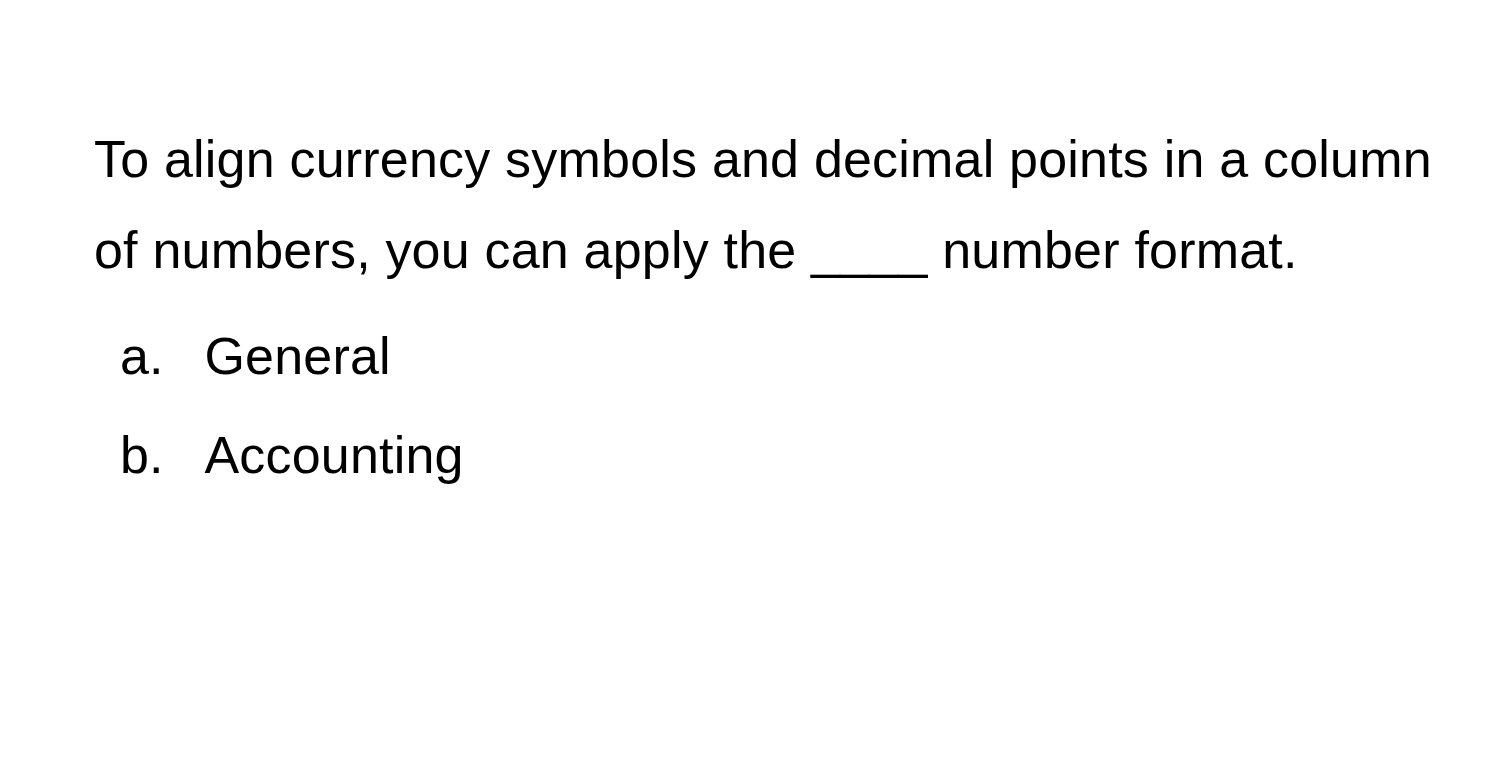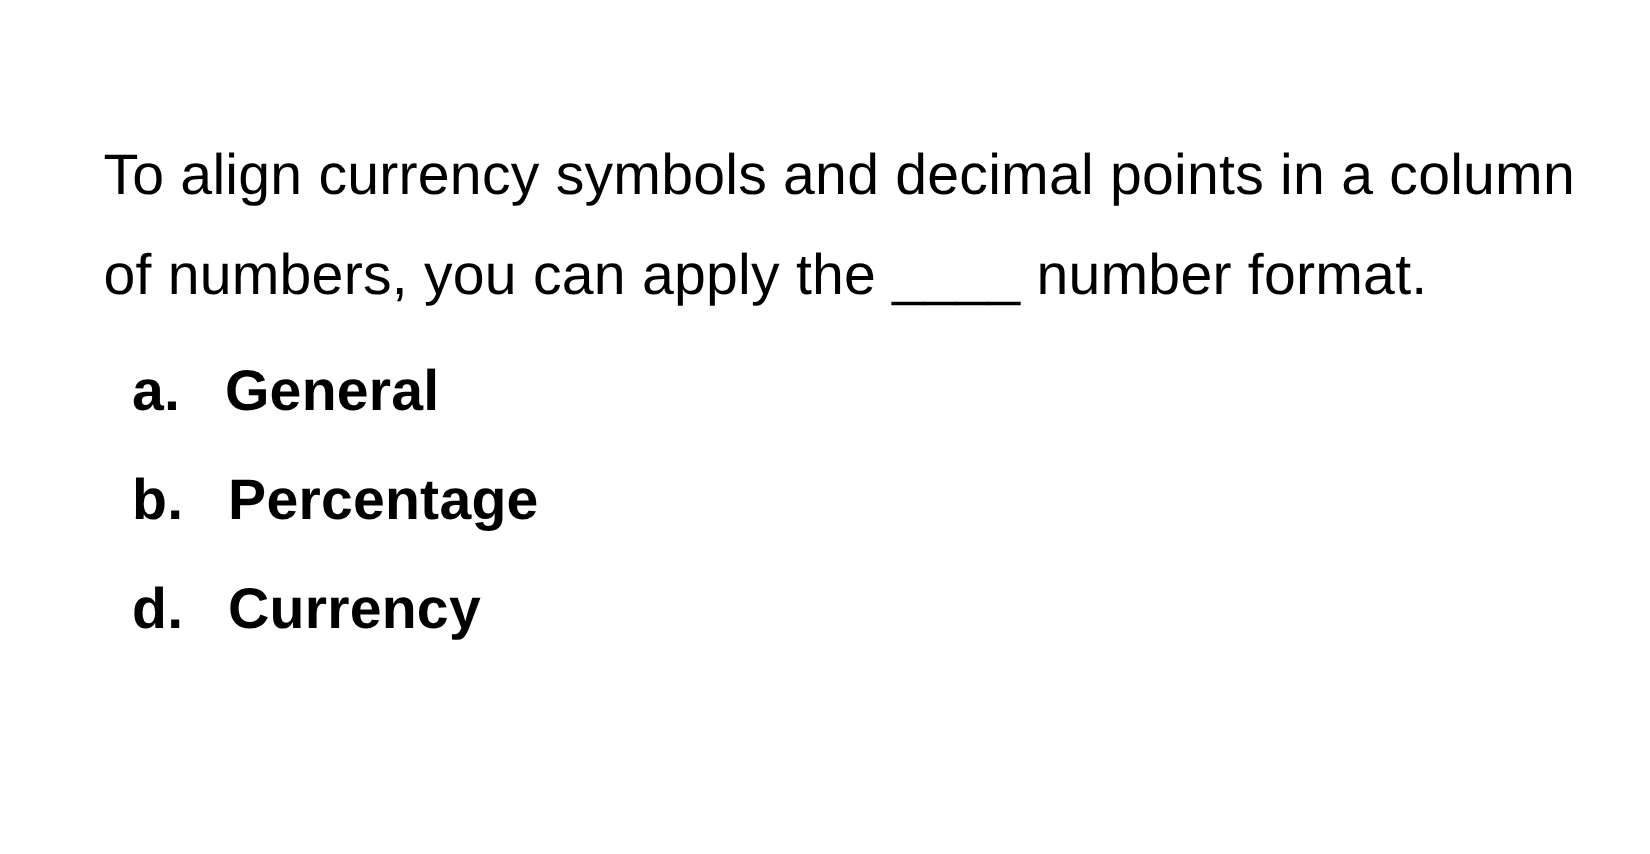--- a/index.html
+++ b/index.html
@@ -20,35 +20,31 @@
       line-height: 1.75;
       font-weight: 400;
       letter-spacing: 0.2px;
     }
     .options {
       margin-top: 18px;
     }
     .option {
       font-size: 52px;
       line-height: 1.65;
-      font-weight: 700;
+      font-weight: 400;
       letter-spacing: 0.2px;
     }
   </style>
 </head>
 <body>
 
 <div class="question-text">To align currency symbols and decimal points in a column of numbers, you can apply the ____ number format.</div>
 
 <div class="options">
   <div class="option">
     <span>a.</span>
     <span>General</span>
   </div>
   <div class="option">
     <span>b.</span>
-    <span>Percentage</span>
-  </div>
-  <div class="option">
-    <span>d.</span>
-    <span>Currency</span>
+    <span>Accounting</span>
   </div>
 </div>
 
 </body></html>

